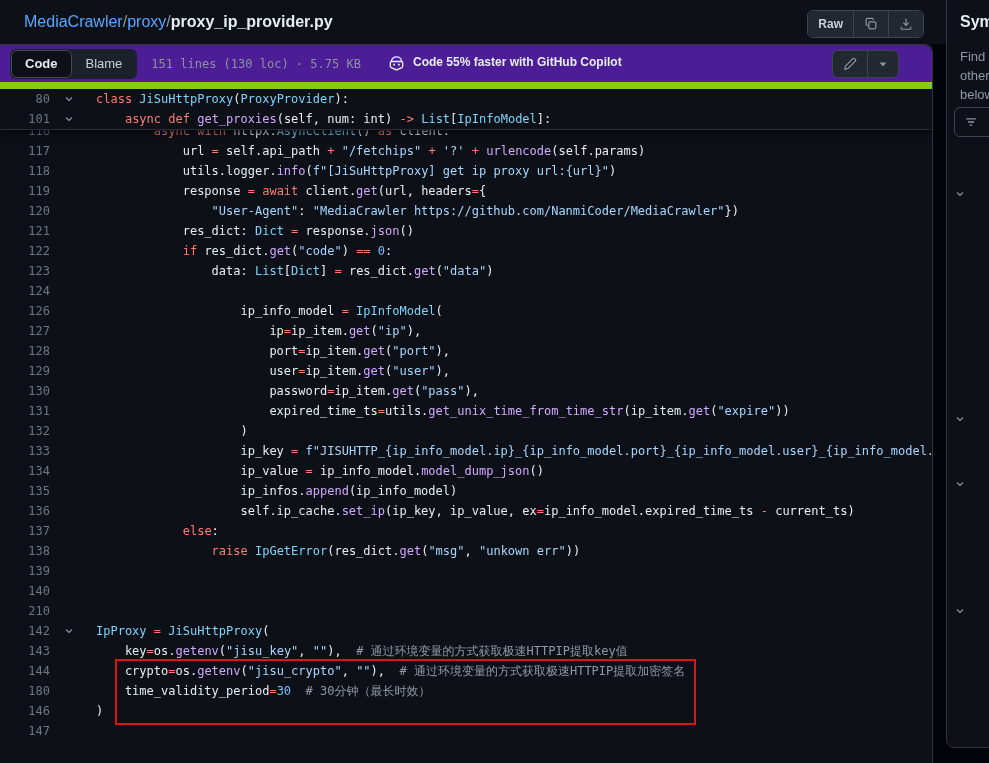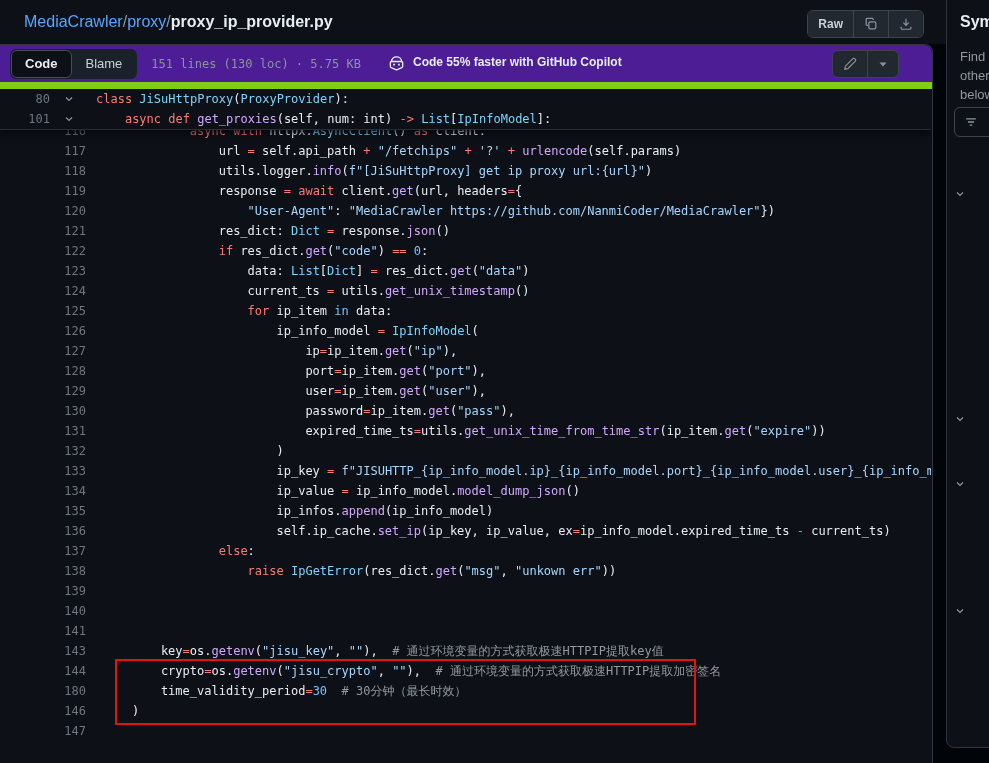--- a/index.html
+++ b/index.html
@@ -40,21 +40,21 @@
     padding:0 10px; font-size:12px; font-weight:600; cursor:pointer; border:none; }
   .gbtn + .gbtn { border-left:1px solid #3d444d; }
   .gbtn svg { stroke:#8b949e; }
   .sq-btn { width:28px; height:28px; border:1px solid #3d444d; border-radius:6px; background:#212830;
     display:flex; align-items:center; justify-content:center; cursor:pointer; }
   .sq-btn svg { stroke:#8b949e; }
 
   
   .code-area { position:absolute; left:0; top:44px; width:931px; height:674px;
     overflow:hidden; font-family:"DejaVu Sans Mono", monospace; font-size:12px; line-height:20px; }
-  .code-body { position:absolute; left:0; top:32px; width:100%;margin-left:36px; }
+  .code-body { position:absolute; left:0; top:32px; width:100%; }
   .code-row { display:flex; height:20px; white-space:pre; }
   .ln { width:50px; flex:0 0 50px; text-align:right; color:#6e7681; cursor:pointer; }
   .chev-slot { width:46px; flex:0 0 46px; padding-left:13px; color:#8b949e; display:flex; align-items:center; }
   .code-row pre { font-family:inherit; font-size:inherit; line-height:inherit; }
   .sticky-lines { position:absolute; left:0; top:0; width:100%; z-index:3; background:#0d1117;
     border-bottom:1px solid rgba(48,54,61,.8); box-shadow:0 3px 6px rgba(1,4,9,.75); }
   .tk-k { color:#ff7b72; } .tk-c { color:#7dd3fc; } .tk-f { color:#d2a8ff; }
   .tk-s { color:#a5d6ff; } .tk-n { color:#79c0ff; } .tk-b { color:#79c0ff; }
   .tk-m { color:#9198a1; } .tk-p { color:#e6edf3; }
 
@@ -164,38 +164,40 @@
   <div class="code-area">
     <div class="code-body" id="code-body">
         <div class="code-row"><span class="ln">116</span><span class="chev-slot"></span><pre><span class="tk-p">        </span><span class="tk-k">async</span><span class="tk-p"> </span><span class="tk-k">with</span><span class="tk-p"> httpx.</span><span class="tk-c">AsyncClient</span><span class="tk-p">() </span><span class="tk-k">as</span><span class="tk-p"> client:</span></pre></div>
         <div class="code-row"><span class="ln">117</span><span class="chev-slot"></span><pre><span class="tk-p">            url </span><span class="tk-k">=</span><span class="tk-p"> self.api_path </span><span class="tk-k">+</span><span class="tk-p"> </span><span class="tk-s">"/fetchips"</span><span class="tk-p"> </span><span class="tk-k">+</span><span class="tk-p"> </span><span class="tk-s">'?'</span><span class="tk-p"> </span><span class="tk-k">+</span><span class="tk-p"> </span><span class="tk-f">urlencode</span><span class="tk-p">(self.params)</span></pre></div>
         <div class="code-row"><span class="ln">118</span><span class="chev-slot"></span><pre><span class="tk-p">            utils.logger.</span><span class="tk-f">info</span><span class="tk-p">(</span><span class="tk-s">f"[JiSuHttpProxy] get ip proxy url:{url}"</span><span class="tk-p">)</span></pre></div>
         <div class="code-row"><span class="ln">119</span><span class="chev-slot"></span><pre><span class="tk-p">            response </span><span class="tk-k">=</span><span class="tk-p"> </span><span class="tk-k">await</span><span class="tk-p"> client.</span><span class="tk-f">get</span><span class="tk-p">(url, headers</span><span class="tk-k">=</span><span class="tk-p">{</span></pre></div>
         <div class="code-row"><span class="ln">120</span><span class="chev-slot"></span><pre><span class="tk-p">                </span><span class="tk-s">"User-Agent"</span><span class="tk-p">: </span><span class="tk-s">"MediaCrawler https://github.com/NanmiCoder/MediaCrawler"</span><span class="tk-p">})</span></pre></div>
         <div class="code-row"><span class="ln">121</span><span class="chev-slot"></span><pre><span class="tk-p">            res_dict: </span><span class="tk-c">Dict</span><span class="tk-p"> </span><span class="tk-k">=</span><span class="tk-p"> response.</span><span class="tk-f">json</span><span class="tk-p">()</span></pre></div>
         <div class="code-row"><span class="ln">122</span><span class="chev-slot"></span><pre><span class="tk-p">            </span><span class="tk-k">if</span><span class="tk-p"> res_dict.</span><span class="tk-f">get</span><span class="tk-p">(</span><span class="tk-s">"code"</span><span class="tk-p">) </span><span class="tk-k">==</span><span class="tk-p"> </span><span class="tk-n">0</span><span class="tk-p">:</span></pre></div>
         <div class="code-row"><span class="ln">123</span><span class="chev-slot"></span><pre><span class="tk-p">                data: </span><span class="tk-c">List</span><span class="tk-p">[</span><span class="tk-c">Dict</span><span class="tk-p">] </span><span class="tk-k">=</span><span class="tk-p"> res_dict.</span><span class="tk-f">get</span><span class="tk-p">(</span><span class="tk-s">"data"</span><span class="tk-p">)</span></pre></div>
-        <div class="code-row"><span class="ln">124</span><span class="chev-slot"></span><pre><span class="tk-p">                current_ts </span><span class="tk-k">=</span><span class="tk-p"> utils.</span><span class="tk-f">get_unix_timestamp</span><span class="tk-p">()</span></pre></div>
-        <div class="code-row"><span class="ln">125</span><span class="chev-slot"></span><pre><span class="tk-p">                </span><span class="tk-k">for</span><span class="tk-p"> ip_item </span><span class="tk-b">in</span><span class="tk-p"> data:</span></pre></div>
+        <div class="code-row"><span class="ln">124</span><span class="chev-slot"></span></div>
         <div class="code-row"><span class="ln">126</span><span class="chev-slot"></span><pre><span class="tk-p">                    ip_info_model </span><span class="tk-k">=</span><span class="tk-p"> </span><span class="tk-c">IpInfoModel</span><span class="tk-p">(</span></pre></div>
         <div class="code-row"><span class="ln">127</span><span class="chev-slot"></span><pre><span class="tk-p">                        ip</span><span class="tk-k">=</span><span class="tk-p">ip_item.</span><span class="tk-f">get</span><span class="tk-p">(</span><span class="tk-s">"ip"</span><span class="tk-p">),</span></pre></div>
         <div class="code-row"><span class="ln">128</span><span class="chev-slot"></span><pre><span class="tk-p">                        port</span><span class="tk-k">=</span><span class="tk-p">ip_item.</span><span class="tk-f">get</span><span class="tk-p">(</span><span class="tk-s">"port"</span><span class="tk-p">),</span></pre></div>
         <div class="code-row"><span class="ln">129</span><span class="chev-slot"></span><pre><span class="tk-p">                        user</span><span class="tk-k">=</span><span class="tk-p">ip_item.</span><span class="tk-f">get</span><span class="tk-p">(</span><span class="tk-s">"user"</span><span class="tk-p">),</span></pre></div>
         <div class="code-row"><span class="ln">130</span><span class="chev-slot"></span><pre><span class="tk-p">                        password</span><span class="tk-k">=</span><span class="tk-p">ip_item.</span><span class="tk-f">get</span><span class="tk-p">(</span><span class="tk-s">"pass"</span><span class="tk-p">),</span></pre></div>
         <div class="code-row"><span class="ln">131</span><span class="chev-slot"></span><pre><span class="tk-p">                        expired_time_ts</span><span class="tk-k">=</span><span class="tk-p">utils.</span><span class="tk-f">get_unix_time_from_time_str</span><span class="tk-p">(ip_item.</span><span class="tk-f">get</span><span class="tk-p">(</span><span class="tk-s">"expire"</span><span class="tk-p">))</span></pre></div>
         <div class="code-row"><span class="ln">132</span><span class="chev-slot"></span><pre><span class="tk-p">                    )</span></pre></div>
         <div class="code-row"><span class="ln">133</span><span class="chev-slot"></span><pre><span class="tk-p">                    ip_key </span><span class="tk-k">=</span><span class="tk-p"> </span><span class="tk-s">f"JISUHTTP_{ip_info_model.ip}_{ip_info_model.port}_{ip_info_model.user}_{ip_info_model.pro</span></pre></div>
         <div class="code-row"><span class="ln">134</span><span class="chev-slot"></span><pre><span class="tk-p">                    ip_value </span><span class="tk-k">=</span><span class="tk-p"> ip_info_model.</span><span class="tk-f">model_dump_json</span><span class="tk-p">()</span></pre></div>
         <div class="code-row"><span class="ln">135</span><span class="chev-slot"></span><pre><span class="tk-p">                    ip_infos.</span><span class="tk-f">append</span><span class="tk-p">(ip_info_model)</span></pre></div>
         <div class="code-row"><span class="ln">136</span><span class="chev-slot"></span><pre><span class="tk-p">                    self.ip_cache.</span><span class="tk-f">set_ip</span><span class="tk-p">(ip_key, ip_value, ex</span><span class="tk-k">=</span><span class="tk-p">ip_info_model.expired_time_ts </span><span class="tk-k">-</span><span class="tk-p"> current_ts)</span></pre></div>
         <div class="code-row"><span class="ln">137</span><span class="chev-slot"></span><pre><span class="tk-p">            </span><span class="tk-k">else</span><span class="tk-p">:</span></pre></div>
         <div class="code-row"><span class="ln">138</span><span class="chev-slot"></span><pre><span class="tk-p">                </span><span class="tk-k">raise</span><span class="tk-p"> </span><span class="tk-c">IpGetError</span><span class="tk-p">(res_dict.</span><span class="tk-f">get</span><span class="tk-p">(</span><span class="tk-s">"msg"</span><span class="tk-p">, </span><span class="tk-s">"unkown err"</span><span class="tk-p">))</span></pre></div>
         <div class="code-row"><span class="ln">139</span><span class="chev-slot"></span></div>
         <div class="code-row"><span class="ln">140</span><span class="chev-slot"></span><pre></pre></div>
-        <div class="code-row"><span class="ln">141</span><span class="chev-slot"></span><pre></pre></div>
+        <div class="code-row"><span class="ln">210</span><span class="chev-slot"></span><pre></pre></div>
+        <div class="code-row"><span class="ln">142</span><span class="chev-slot"><svg width="12" height="12" viewBox="0 0 16 16" fill="none" stroke="#8b949e" stroke-width="1.6">
+              <path d="M4 6l4 4 4-4"></path>
+            </svg></span><pre><span class="tk-c">IpProxy</span><span class="tk-p"> </span><span class="tk-k">=</span><span class="tk-p"> </span><span class="tk-c">JiSuHttpProxy</span><span class="tk-p">(</span></pre></div>
         <div class="code-row"><span class="ln">143</span><span class="chev-slot"></span><pre><span class="tk-p">    key</span><span class="tk-k">=</span><span class="tk-p">os.</span><span class="tk-f">getenv</span><span class="tk-p">(</span><span class="tk-s">"jisu_key"</span><span class="tk-p">, </span><span class="tk-s">""</span><span class="tk-p">),  </span><span class="tk-m"># 通过环境变量的方式获取极速HTTPIP提取key值</span></pre></div>
         <div class="code-row"><span class="ln">144</span><span class="chev-slot"></span><pre><span class="tk-p">    crypto</span><span class="tk-k">=</span><span class="tk-p">os.</span><span class="tk-f">getenv</span><span class="tk-p">(</span><span class="tk-s">"jisu_crypto"</span><span class="tk-p">, </span><span class="tk-s">""</span><span class="tk-p">),  </span><span class="tk-m"># 通过环境变量的方式获取极速HTTPIP提取加密签名</span></pre></div>
         <div class="code-row"><span class="ln">180</span><span class="chev-slot"></span><pre><span class="tk-p">    time_validity_period</span><span class="tk-k">=</span><span class="tk-n">30</span><span class="tk-p">  </span><span class="tk-m"># 30分钟（最长时效）</span></pre></div>
         <div class="code-row"><span class="ln">146</span><span class="chev-slot"></span><pre><span class="tk-p">)</span></pre></div>
         <div class="code-row"><span class="ln">147</span><span class="chev-slot"></span><pre></pre></div>
       </div>
     <div class="sticky-lines" id="sticky-lines">
         <div class="code-row"><span class="ln">80</span><span class="chev-slot"><svg width="12" height="12" viewBox="0 0 16 16" fill="none" stroke="#8b949e" stroke-width="1.6">
               <path d="M4 6l4 4 4-4"></path>
             </svg></span><pre><span class="tk-k">class </span><span class="tk-c">JiSuHttpProxy</span><span class="tk-p">(</span><span class="tk-c">ProxyProvider</span><span class="tk-p">):</span></pre></div>

